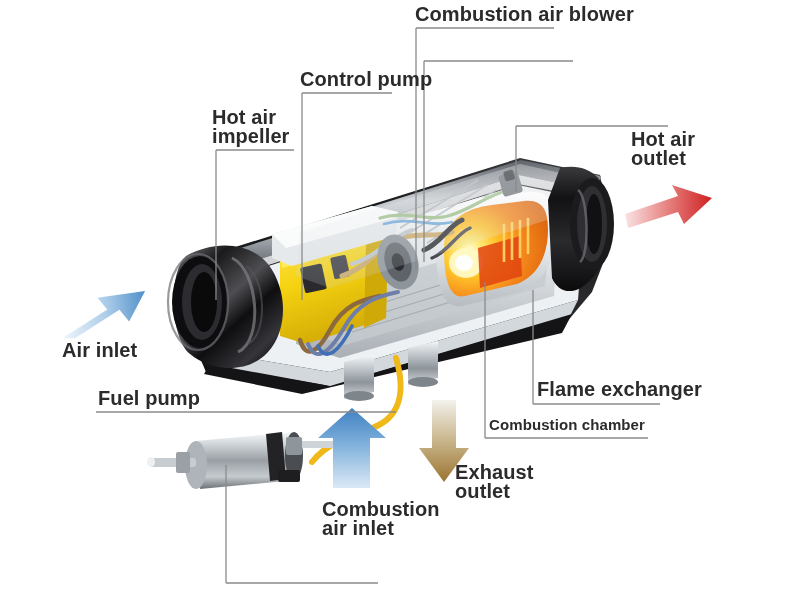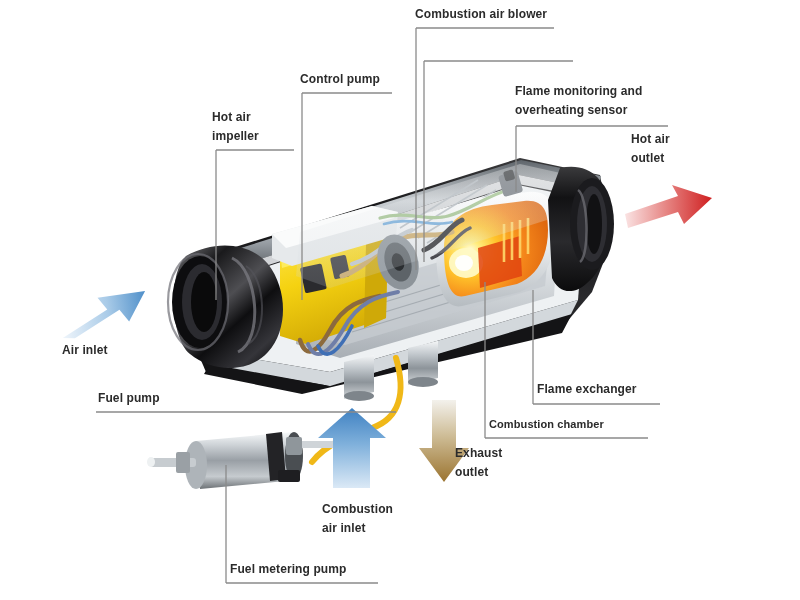--- a/index.html
+++ b/index.html
@@ -9,27 +9,27 @@
     font-family:"Liberation Sans", sans-serif;
     overflow:hidden;
     position:relative;
   }
   #stage{position:absolute;inset:0;width:800px;height:600px;}
   svg.layer{position:absolute;left:0;top:0;width:800px;height:600px;}
   .callout{
     position:absolute;
     color:#2b2b2b;
     font-weight:bold;
-    font-size:12px;
+    font-size:20px;
     line-height:19px;
     letter-spacing:0.1px;
     white-space:pre-line;
     font-family:"Liberation Sans", sans-serif;
   }
-  .callout.sm{font-size:11px;}
+  .callout.sm{font-size:15px;}
 </style>
 </head>
 <body>
 
 <div id="stage">
 
   <svg class="layer" viewBox="0 0 800 600">
     <defs>
       <linearGradient id="gBodyTop" x1="0" y1="0" x2="0" y2="1">
         <stop offset="0" stop-color="#5e646a"></stop>
@@ -291,38 +291,35 @@
       <path d="M226,583 L378,583"></path>
       <path d="M226,583 L226,465"></path>
     </g>
   </svg>
 
   <div class="callout" style="left:415px;top:5px;">Combustion air blower</div>
 
 
   <div class="callout" style="left:300px;top:70px;">Control pump</div>
 
-  <div class="callout" style="left:515px;top:82px;">Flame monitoring and
-overheating sensor</div>
 
   <div class="callout" style="left:212px;top:108px;">Hot air
 impeller</div>
 
   <div class="callout" style="left:631px;top:130px;">Hot air
 outlet</div>
 
   <div class="callout" style="left:62px;top:341px;">Air inlet</div>
 
   <div class="callout" style="left:537px;top:380px;">Flame exchanger</div>
 
   <div class="callout" style="left:98px;top:389px;">Fuel pump</div>
 
   <div class="callout sm" style="left:489px;top:415px;">Combustion chamber</div>
 
-  <div class="callout" style="left:455px;top:444px;">Exhaust
+  <div class="callout" style="left:455px;top:463px;">Exhaust
 outlet</div>
 
   <div class="callout" style="left:322px;top:500px;">Combustion
 air inlet</div>
 
-  <div class="callout" style="left:230px;top:560px;">Fuel metering pump</div>
 
 </div>
 
 </body></html>

